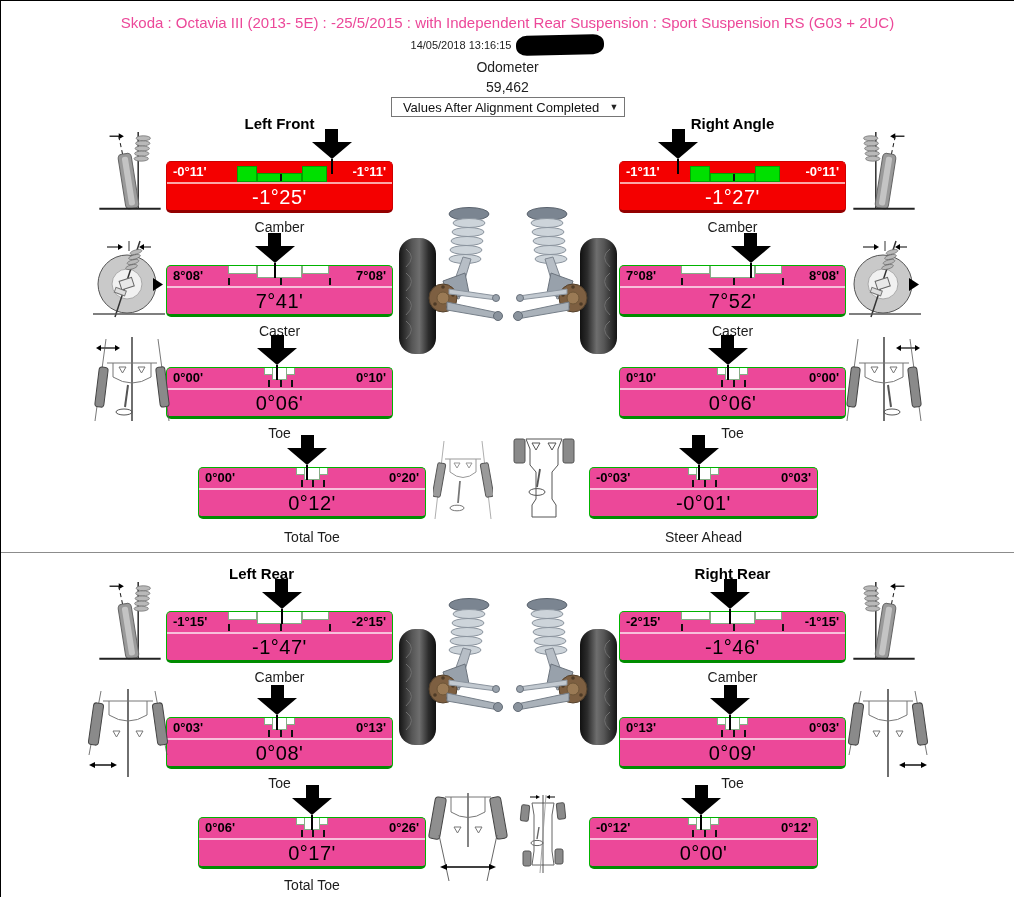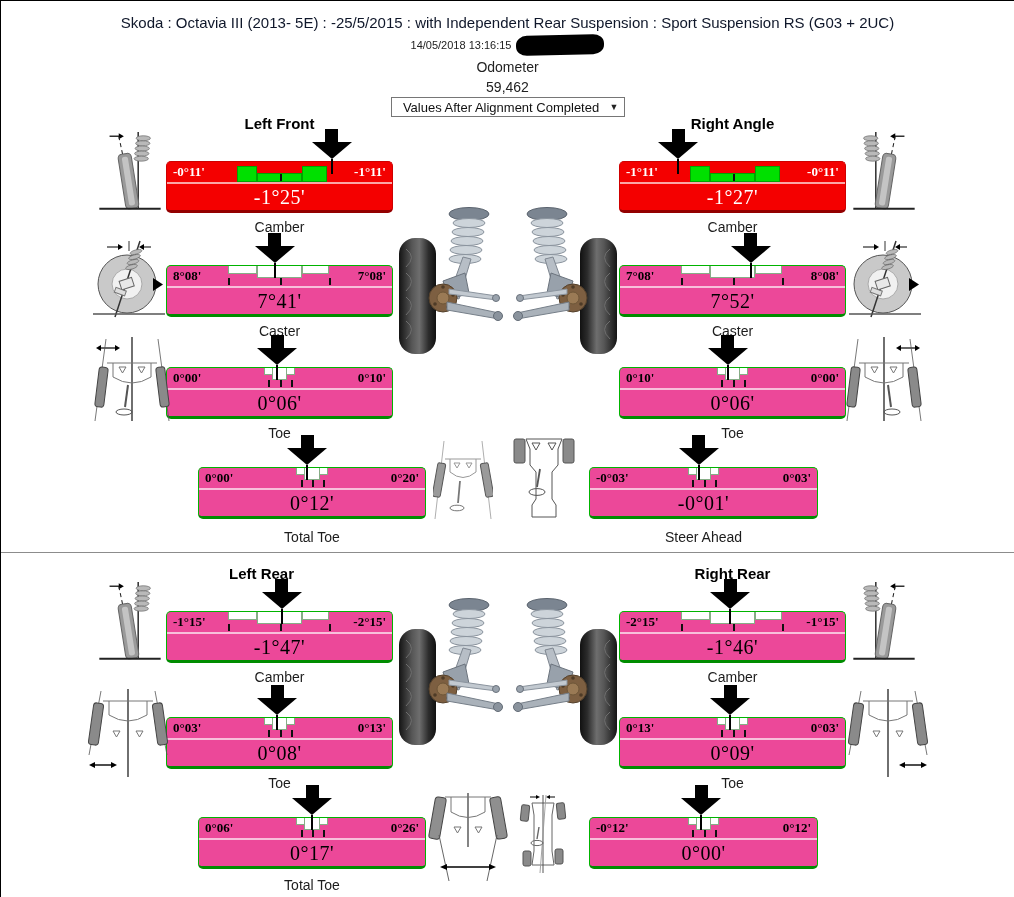--- a/index.html
+++ b/index.html
@@ -1,37 +1,37 @@
 <!DOCTYPE html>
 <html><head>
 <meta charset="utf-8">
 <style>
   html,body{margin:0;padding:0;background:#fff;}
   .page{position:relative;width:1014px;height:897px;background:#fff;overflow:hidden;
         border-left:1px solid #000;border-top:1px solid #000;box-sizing:border-box;
         font-family:"Liberation Sans",sans-serif;color:#1a1a1a;}
   .abs{position:absolute;}
   .ctr{text-align:center;width:100%;}
-  .hline1{top:13px;font-size:15px;color:#0f172a;}
+  .hline1{top:13px;font-size:15px;color:#ec4899;}
   .hline2{top:34px;display:flex;justify-content:center;align-items:center;gap:5px;width:100%;font-size:11px;color:#222;}
   .blob{width:88px;height:20px;background:#000;border-radius:11px/9px;transform:rotate(-1.5deg);}
   .hodol{top:58px;font-size:14px;color:#222;}
   .hodov{top:78px;font-size:14px;color:#222;}
   .dropdown{top:96px;left:50%;transform:translateX(-50%);width:234px;height:20px;background:#fff;
             border:1px solid #767676;font-size:13px;display:flex;align-items:center;color:#111;
             padding:0 5px;box-sizing:border-box;cursor:default;}
   .dropdown .ddtext{flex:1;text-align:center;}
   .dropdown .ddarrow{font-size:9px;color:#222;margin-left:4px;}
   .coltitle{font-weight:bold;font-size:15px;text-align:center;color:#000;}
   .glabel{font-size:14px;color:#1c1c1c;text-align:center;}
   .divider{left:0;width:1014px;height:0;border-top:1px solid #8c8c8c;}
 
   
   .gauge{position:absolute;height:52px;border-radius:5px;box-sizing:border-box;overflow:hidden;
-         border:1px solid;border-bottom-width:3px;font-family:Liberation Serif, serif;}
+         border:1px solid;border-bottom-width:3px;}
   .gauge.ok{background:#ec4899;border-color:#00b400;border-bottom-color:#008c00;color:#000;}
   .gauge.bad{background:#f40000;border-color:#cf0000;border-bottom-color:#930000;color:#fff;}
   .strip{position:relative;height:20px;border-bottom:2px solid rgba(255,255,255,.65);}
   .band{height:26px;display:flex;align-items:center;justify-content:center;font-size:20px;letter-spacing:.5px;}
   .lim{position:absolute;top:2px;font-size:13px;font-weight:bold;}
   .lim.lft{left:6px;} .lim.rgt{right:6px;}
   
   .s{position:absolute;top:-1px;background:#fff;border:1px solid #86ad86;border-top:none;box-sizing:border-box;}
   .sw1{left:27%;width:13%;height:45%;} .sw2{left:40%;width:20%;height:66%;} .sw3{left:60%;width:12%;height:45%;}
   .sn1{left:43%;width:14%;height:42%;} .sn2{left:46.5%;width:7%;height:66%;}

